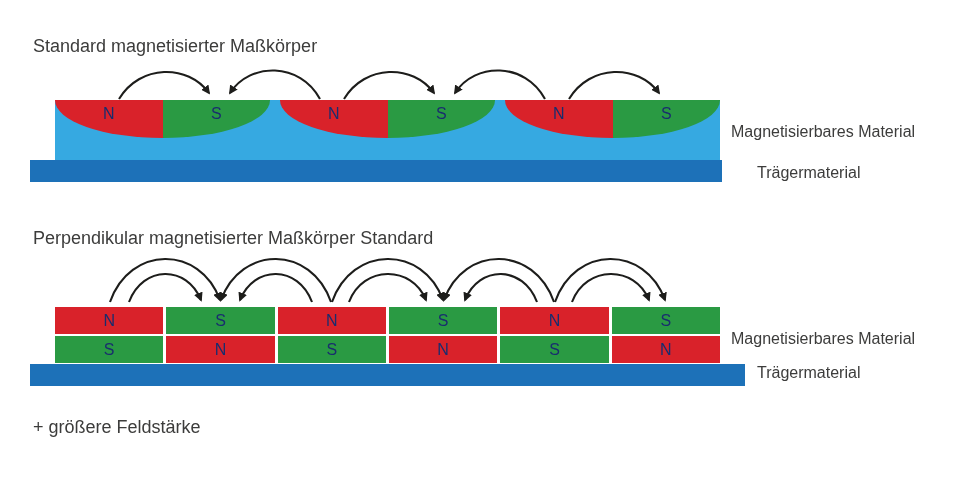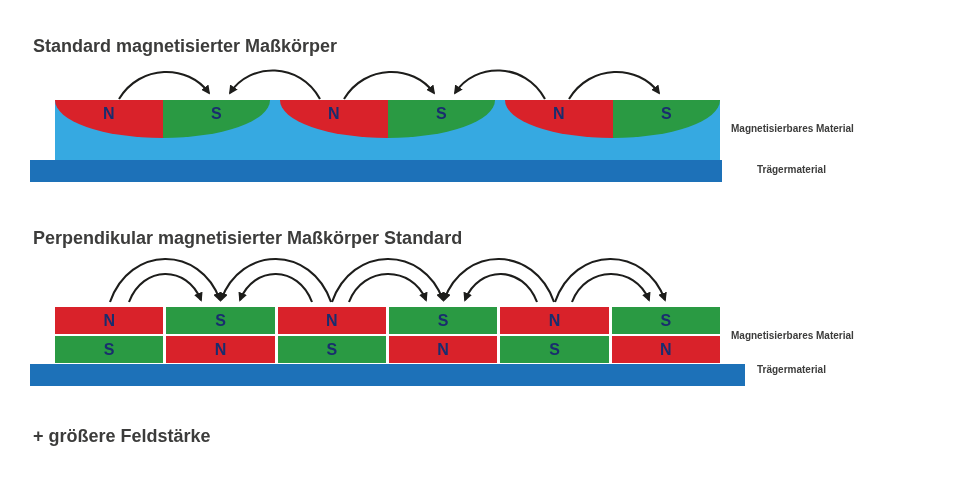--- a/index.html
+++ b/index.html
@@ -4,21 +4,21 @@
 <style>
   :root{
     --material-blue:#36a9e1;
     --carrier-blue:#1d71b8;
     --navy:#192d6e;
     --text:#3c3c3b;
     --arrow:#1d1d1b;
   }
   html,body{margin:0;padding:0;background:#ffffff;}
   body{font-family:"Liberation Sans", sans-serif;}
-  .canvas{position:relative;width:960px;height:500px;background:#fff;overflow:hidden;color:var(--text);font-weight:bold;}
+  .canvas{position:relative;width:960px;height:500px;background:#fff;overflow:hidden;color:var(--text);}
 
   .title{position:absolute;left:33px;font-size:18px;color:var(--text);white-space:nowrap;}
   #title1{top:36px;}
   #title2{top:228px;}
 
   
   .body1{position:absolute;left:55px;top:100px;width:665px;height:60px;background:var(--material-blue);}
   .carrier{position:absolute;background:var(--carrier-blue);height:22px;}
   #carrier1{left:30px;top:160px;width:692px;}
   #carrier2{left:30px;top:364px;width:715px;}
@@ -29,27 +29,27 @@
   .half{flex:1;display:flex;justify-content:center;align-items:flex-start;padding-top:5px;
         font-size:16px;color:var(--navy);}
 
   
   .row{position:absolute;left:55px;width:665px;height:27px;display:flex;gap:3px;}
   #row-top{top:307px;}
   #row-bottom{top:336px;}
   .cell{flex:1;display:flex;align-items:center;justify-content:center;
         font-size:16px;color:var(--navy);}
 
-  .side-label{position:absolute;font-size:10px;color:var(--text);white-space:nowrap;}
+  .side-label{position:absolute;font-size:16px;color:var(--text);white-space:nowrap;}
   #lbl-mat1{left:731px;top:123px;}
   #lbl-car1{left:757px;top:164px;}
   #lbl-mat2{left:731px;top:330px;}
   #lbl-car2{left:757px;top:364px;}
 
-  .plus{position:absolute;left:33px;font-size:18px;color:var(--text);white-space:nowrap;margin-top:9px;}
+  .plus{position:absolute;left:33px;font-size:18px;color:var(--text);white-space:nowrap;}
   #plus1{top:417px;}
   #plus2{top:450px;}
 
   svg.arrows{position:absolute;left:0;top:0;pointer-events:none;}
   svg.arrows path{stroke:var(--arrow);stroke-width:2.1;fill:none;}
   svg.arrows .head{fill:var(--arrow);stroke:none;}
 </style>
 </head>
 <body>
 

